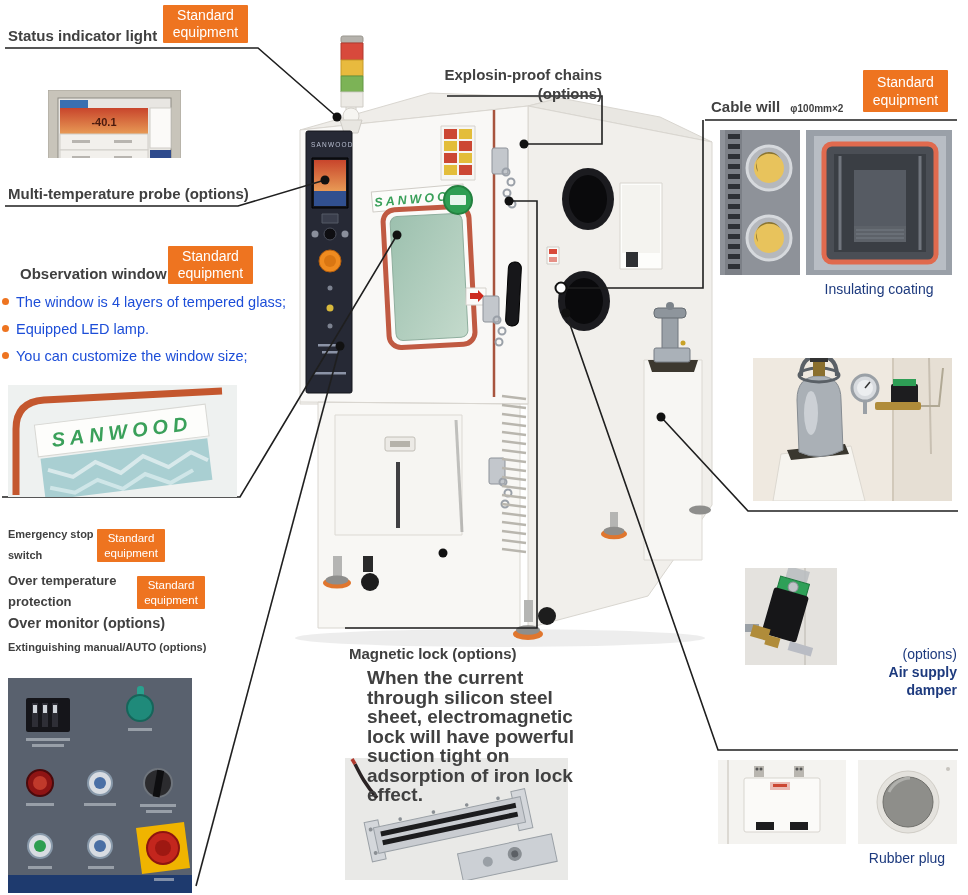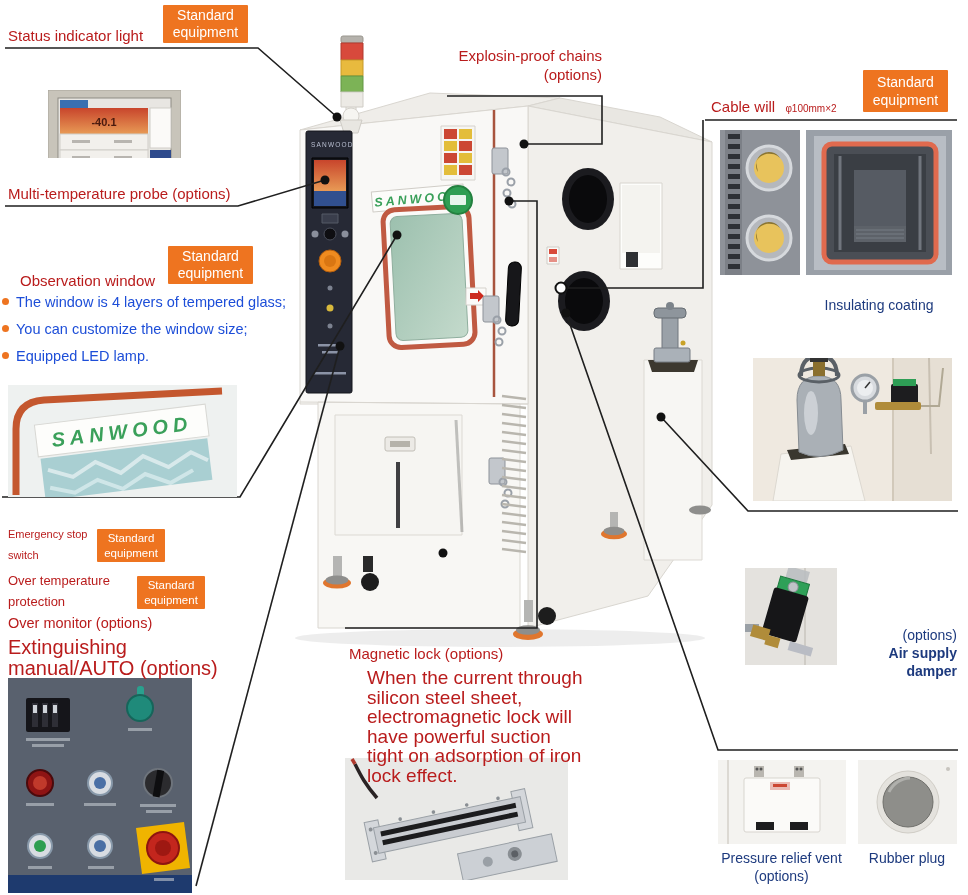--- a/index.html
+++ b/index.html
@@ -1,31 +1,31 @@
 <!DOCTYPE html>
 <html><head>
 <meta charset="utf-8">
 <style>
   html,body{margin:0;padding:0;background:#fff;}
   #page{position:relative;width:968px;height:895px;background:#ffffff;overflow:hidden;
         font-family:"Liberation Sans",sans-serif;color:#1d3a7e;}
   #page svg{font-family:"Liberation Sans",sans-serif;}
-  .lbl{position:absolute;z-index:4;color:#b91c1c;font-size:15px;line-height:21px;}
+  .lbl{position:absolute;z-index:4;color:#404040;font-size:15px;line-height:21px;font-weight:bold;}
   .cap{position:absolute;z-index:4;color:#1d3a7e;font-size:14px;line-height:18px;}
   .badge{position:absolute;z-index:4;background:#ee7420;color:#fff;text-align:center;
          display:flex;flex-direction:column;justify-content:center;border-radius:1px;}
   .badge.big{width:85px;height:38px;font-size:14px;line-height:17px;}
   .badge.med{width:85px;height:42px;font-size:14px;line-height:18px;}
   .badge.small{width:68px;height:33px;font-size:11.5px;line-height:14.5px;}
   .bullets{position:absolute;left:2px;top:288px;z-index:4;}
   .bullet{display:flex;align-items:center;height:27px;font-size:14.5px;color:#1d4ed8;}
   .bullet .dot{width:7px;height:7px;border-radius:50%;background:#ee7420;margin-right:7px;flex:0 0 auto;}
   .photo{position:absolute;z-index:2;overflow:hidden;}
   #scene{position:absolute;left:0;top:0;z-index:1;}
-  .rt{text-align:right;}
+  .rt{text-align:right;margin-top:19px;}
   .ctr{text-align:center;}
   .bold{font-weight:bold;}
 </style>
 </head>
 <body>
 
 <div id="page">
 
   <svg id="scene" width="968" height="895" viewBox="0 0 968 895">
     <defs>
@@ -230,79 +230,78 @@
   </svg>
 
   <div class="lbl" style="left:8px;top:25px;">Status indicator light</div>
   <div class="badge big" style="left:163px;top:5px;">
     <span>Standard</span>
       <span>equipment</span>
   </div>
 
   <div class="lbl" style="left:8px;top:183px;text-align:center;">Multi-temperature probe (options)</div>
 
-  <div class="lbl" style="left:20px;top:270px;">Observation window</div>
+  <div class="lbl" style="left:20px;top:263px;">Observation window</div>
   <div class="badge big" style="left:168px;top:246px;">
     <span>Standard</span>
       <span>equipment</span>
   </div>
   <div class="bullets">
     <div class="bullet">
         <span class="dot"></span>
         <span>The window is 4 layers of tempered glass;</span>
       </div>
     <div class="bullet">
         <span class="dot"></span>
-        <span>You can customize the window size;</span>
+        <span>Equipped LED lamp.</span>
       </div>
     <div class="bullet">
         <span class="dot"></span>
-        <span>Equipped LED lamp.</span>
+        <span>You can customize the window size;</span>
       </div>
   </div>
 
   <div class="lbl" style="left:8px;top:524px;width:88px;font-size:11px;">Emergency stop switch</div>
   <div class="badge small" style="left:97px;top:529px;">
     <span>Standard</span>
       <span>equipment</span>
   </div>
   <div class="lbl" style="left:8px;top:570px;width:126px;font-size:13px;">Over temperature protection</div>
   <div class="badge small" style="left:137px;top:576px;">
     <span>Standard</span>
       <span>equipment</span>
   </div>
   <div class="lbl" style="left:8px;top:613px;font-size:14.5px;">Over monitor (options)</div>
-  <div class="lbl" style="left:8px;top:637px;width:212px;font-size:20px;">Extinguishing manual/AUTO (options)</div>
+  <div class="lbl" style="left:8px;top:637px;width:212px;font-size:11px;">Extinguishing manual/AUTO (options)</div>
 
   <div class="lbl rt" style="left:440px;top:46px;width:162px;line-height:19px;">
     <div>Explosin-proof chains</div>
     <div>(options)</div>
   </div>
 
   <div class="lbl" style="left:711px;top:96px;">
     <span>Cable will</span>
     <span style="font-size:10px;margin-left:6px;">φ100mm×2</span>
   </div>
   <div class="badge med" style="left:863px;top:70px;">
     <span>Standard</span>
       <span>equipment</span>
   </div>
 
-  <div class="cap ctr" style="left:806px;top:296px;width:146px;">Insulating coating</div>
+  <div class="cap ctr" style="left:806px;top:280px;width:146px;">Insulating coating</div>
 
 
   <div class="cap rt" style="left:838px;top:626px;width:119px;">
     <div>(options)</div>
     <div class="bold">Air supply damper</div>
   </div>
 
   <div class="lbl" style="left:349px;top:643px;">Magnetic lock (options)</div>
   <div class="lbl" style="left:367px;top:668px;width:222px;font-size:19px;line-height:19.5px;">When the current through silicon steel sheet, electromagnetic lock will have powerful suction tight on adsorption of iron lock effect.</div>
 
-  <div class="cap ctr" style="left:700px;top:849px;width:163px;">Pressure relief vent (options)</div>
   <div class="cap ctr" style="left:848px;top:849px;width:118px;">Rubber plug</div>
 
   <div class="photo" style="left:48px;top:90px;width:133px;height:68px;">
     <svg width="133" height="88" viewBox="0 0 133 88">
       <rect width="133" height="88" fill="#c8c4ba" stroke="#a8a49a"></rect>
       <rect x="10" y="8" width="113" height="72" fill="#e8e6e2" stroke="#8e8b84"></rect>
       <rect x="12" y="10" width="28" height="8" fill="#3a6fb0"></rect>
       <rect x="12" y="18" width="88" height="26" fill="url(#scrGrad)"></rect>
       <text x="56" y="36" text-anchor="middle" font-size="11" font-weight="bold" fill="#4a1a0e">-40.1</text>
       <rect x="12" y="44" width="88" height="16" fill="#f2f0ec" stroke="#d0cdc8"></rect>

